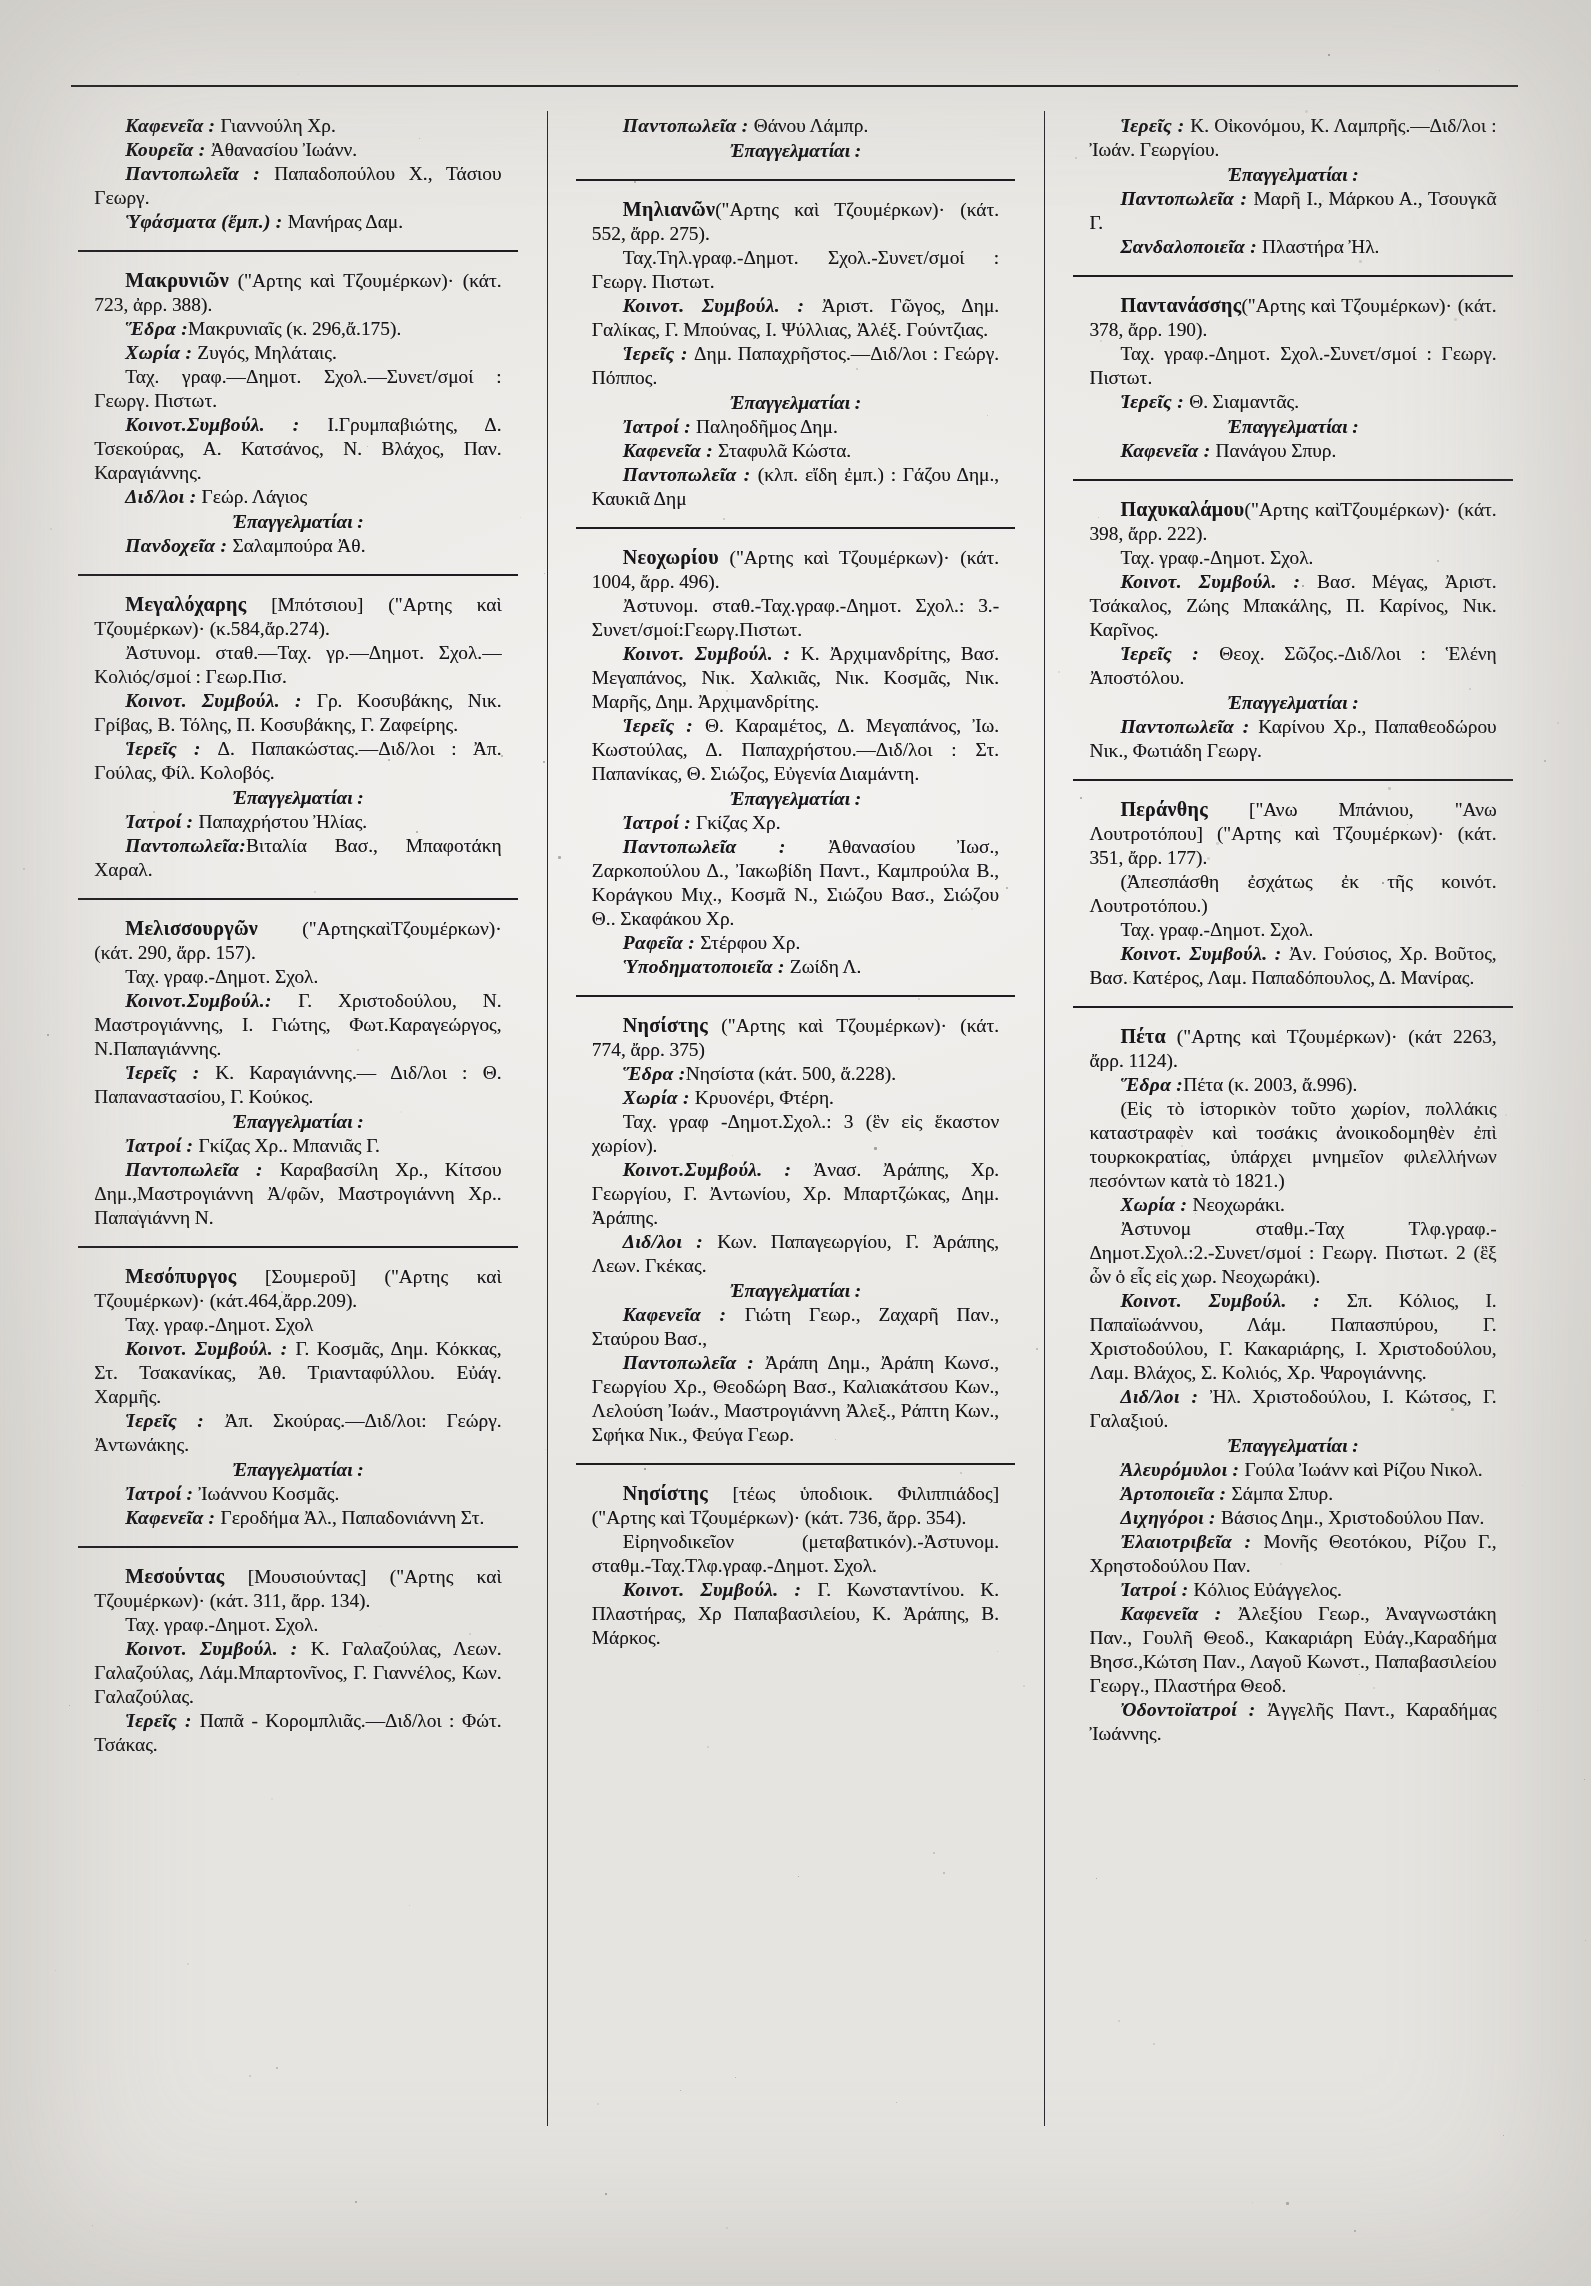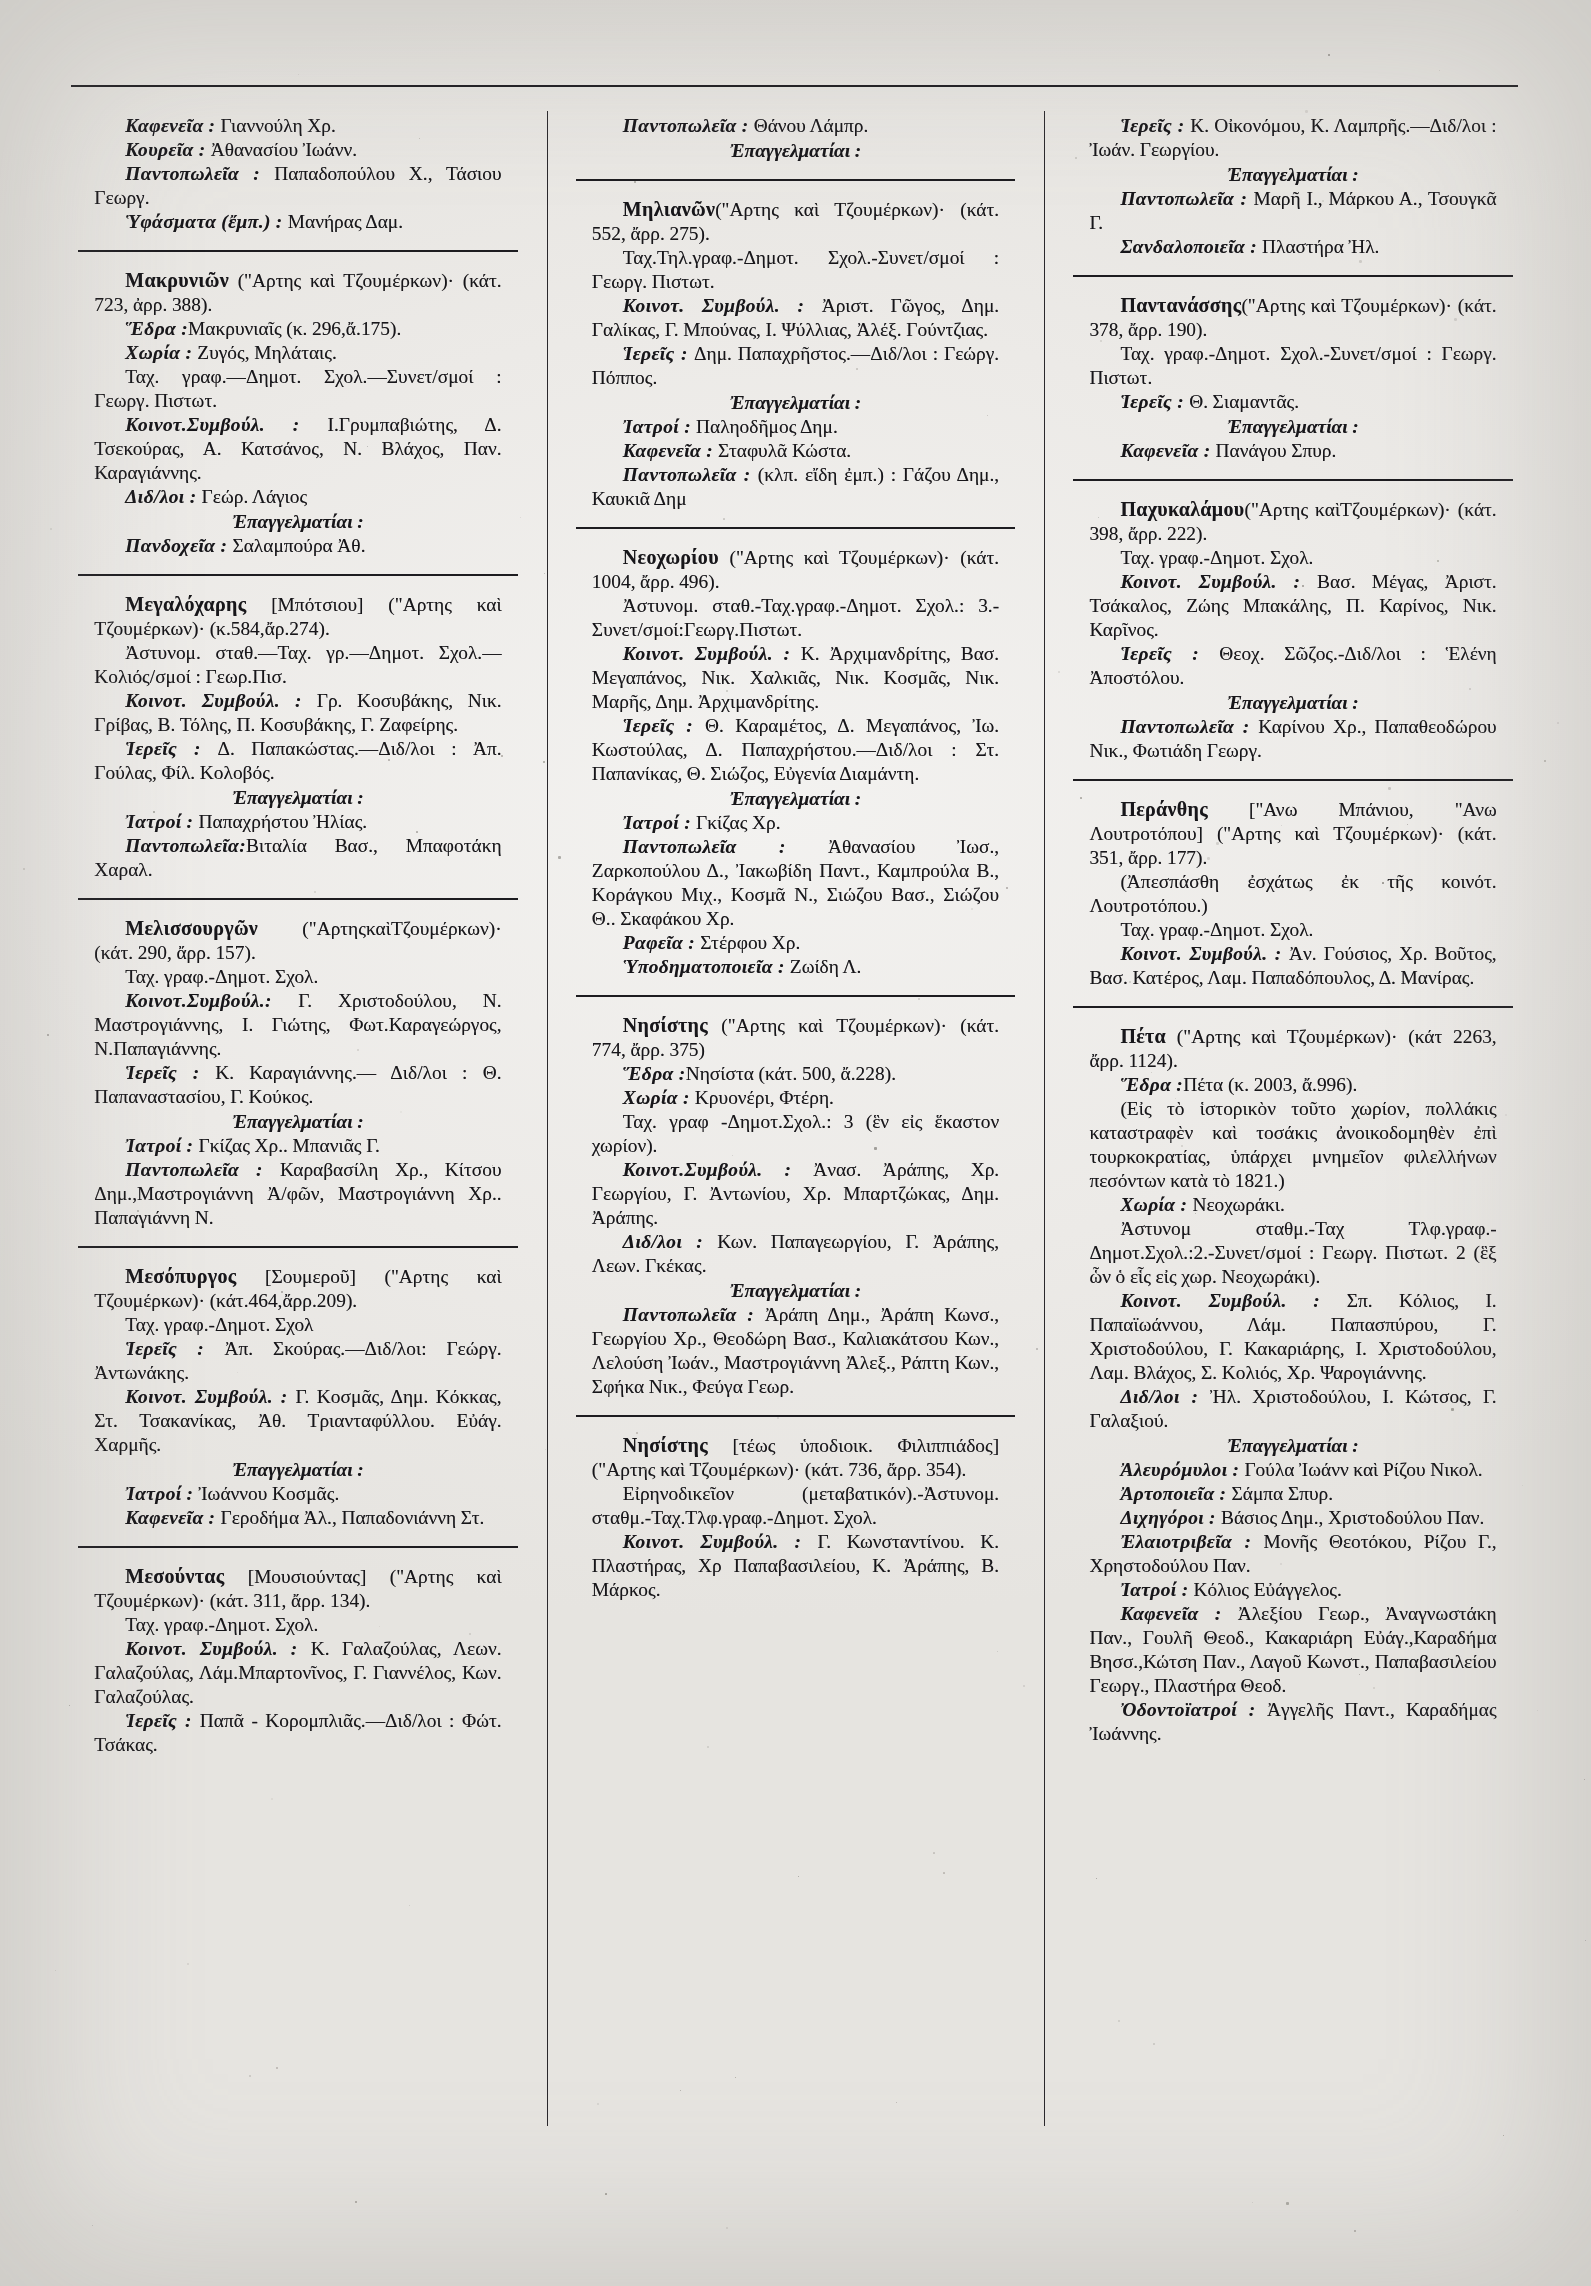--- a/index.html
+++ b/index.html
@@ -120,22 +120,22 @@
           <span class="par"><span class="cat">Κοινοτ.Συμβούλ.: </span><span>Γ. Χριστοδούλου, Ν. Μαστρογιάννης, Ι. Γιώτης, Φωτ.Καραγεώργος, Ν.Παπαγιάννης.</span></span>
           <span class="par"><span class="cat">Ἱερεῖς : </span><span>Κ. Καραγιάννης.— Διδ/λοι : Θ. Παπαναστασίου, Γ. Κούκος.</span></span>
           <span class="ctr">Ἐπαγγελματίαι :</span>
           <span class="par"><span class="cat">Ἰατροί : </span><span>Γκίζας Χρ.. Μπανιᾶς Γ.</span></span>
           <span class="par"><span class="cat">Παντοπωλεῖα : </span><span>Καραβασίλη Χρ., Κίτσου Δημ.,Μαστρογιάννη Ἀ/φῶν, Μαστρογιάννη Χρ.. Παπαγιάννη Ν.</span></span>
         </div>
         <hr class="sep">
         <div class="entry">
           <span class="par"><span class="hd">Μεσόπυργος</span><span> [Σουμεροῦ] ("Αρτης καὶ Τζουμέρκων)· (κάτ.464,ἄρρ.209).</span></span>
           <span class="par"><span>Ταχ. γραφ.-Δημοτ. Σχολ</span></span>
+          <span class="par"><span class="cat">Κοινοτ. Συμβούλ. : </span><span>Γ. Κοσμᾶς, Δημ. Κόκκας, Στ. Τσακανίκας, Ἀθ. Τριανταφύλλου. Εὐάγ. Χαρμῆς.</span></span>
           <span class="par"><span class="cat">Ἱερεῖς : </span><span>Ἀπ. Σκούρας.—Διδ/λοι: Γεώργ. Ἀντωνάκης.</span></span>
-          <span class="par"><span class="cat">Κοινοτ. Συμβούλ. : </span><span>Γ. Κοσμᾶς, Δημ. Κόκκας, Στ. Τσακανίκας, Ἀθ. Τριανταφύλλου. Εὐάγ. Χαρμῆς.</span></span>
           <span class="ctr">Ἐπαγγελματίαι :</span>
           <span class="par"><span class="cat">Ἰατροί : </span><span>Ἰωάννου Κοσμᾶς.</span></span>
           <span class="par"><span class="cat">Καφενεῖα : </span><span>Γεροδήμα Ἀλ., Παπαδονιάννη Στ.</span></span>
         </div>
         <hr class="sep">
         <div class="entry">
           <span class="par"><span class="hd">Μεσούντας</span><span> [Μουσιούντας] ("Αρτης καὶ Τζουμέρκων)· (κάτ. 311, ἄρρ. 134).</span></span>
           <span class="par"><span>Ταχ. γραφ.-Δημοτ. Σχολ.</span></span>
           <span class="par"><span class="cat">Κοινοτ. Συμβούλ. : </span><span>Κ. Γαλαζούλας, Λεων. Γαλαζούλας, Λάμ.Μπαρτονῖνος, Γ. Γιαννέλος, Κων. Γαλαζούλας.</span></span>
           <span class="par"><span class="cat">Ἱερεῖς : </span><span>Παπᾶ - Κορομπλιᾶς.—Διδ/λοι : Φώτ. Τσάκας.</span></span>
@@ -172,20 +172,21 @@
         </div>
         <hr class="sep">
         <div class="entry">
           <span class="par"><span class="hd">Νησίστης</span><span> ("Αρτης καὶ Τζουμέρκων)· (κάτ. 774, ἄρρ. 375)</span></span>
           <span class="par"><span class="cat">Ἕδρα :</span><span>Νησίστα (κάτ. 500, ἄ.228).</span></span>
           <span class="par"><span class="cat">Χωρία : </span><span>Κρυονέρι, Φτέρη.</span></span>
           <span class="par"><span>Ταχ. γραφ -Δημοτ.Σχολ.: 3 (ἓν εἰς ἕκαστον χωρίον).</span></span>
           <span class="par"><span class="cat">Κοινοτ.Συμβούλ. : </span><span>Ἀνασ. Ἀράπης, Χρ. Γεωργίου, Γ. Ἀντωνίου, Χρ. Μπαρτζώκας, Δημ. Ἀράπης.</span></span>
           <span class="par"><span class="cat">Διδ/λοι : </span><span>Κων. Παπαγεωργίου, Γ. Ἀράπης, Λεων. Γκέκας.</span></span>
           <span class="ctr">Ἐπαγγελματίαι :</span>
+          <span class="par"><span class="cat">Καφενεῖα : </span><span>Γιώτη Γεωρ., Ζαχαρῆ Παν., Σταύρου Βασ.,</span></span>
           <span class="par"><span class="cat">Παντοπωλεῖα : </span><span>Ἀράπη Δημ., Ἀράπη Κωνσ., Γεωργίου Χρ., Θεοδώρη Βασ., Καλιακάτσου Κων., Λελούση Ἰωάν., Μαστρογιάννη Ἀλεξ., Ράπτη Κων., Σφήκα Νικ., Φεύγα Γεωρ.</span></span>
         </div>
         <hr class="sep">
         <div class="entry">
           <span class="par"><span class="hd">Νησίστης</span><span> [τέως ὑποδιοικ. Φιλιππιάδος] ("Αρτης καὶ Τζουμέρκων)· (κάτ. 736, ἄρρ. 354).</span></span>
           <span class="par"><span>Εἰρηνοδικεῖον (μεταβατικόν).-Ἀστυνομ. σταθμ.-Ταχ.Τλφ.γραφ.-Δημοτ. Σχολ.</span></span>
           <span class="par"><span class="cat">Κοινοτ. Συμβούλ. : </span><span>Γ. Κωνσταντίνου. Κ. Πλαστήρας, Χρ Παπαβασιλείου, Κ. Ἀράπης, Β. Μάρκος.</span></span>
         </div>
       </div>
     <div class="gap"></div>

